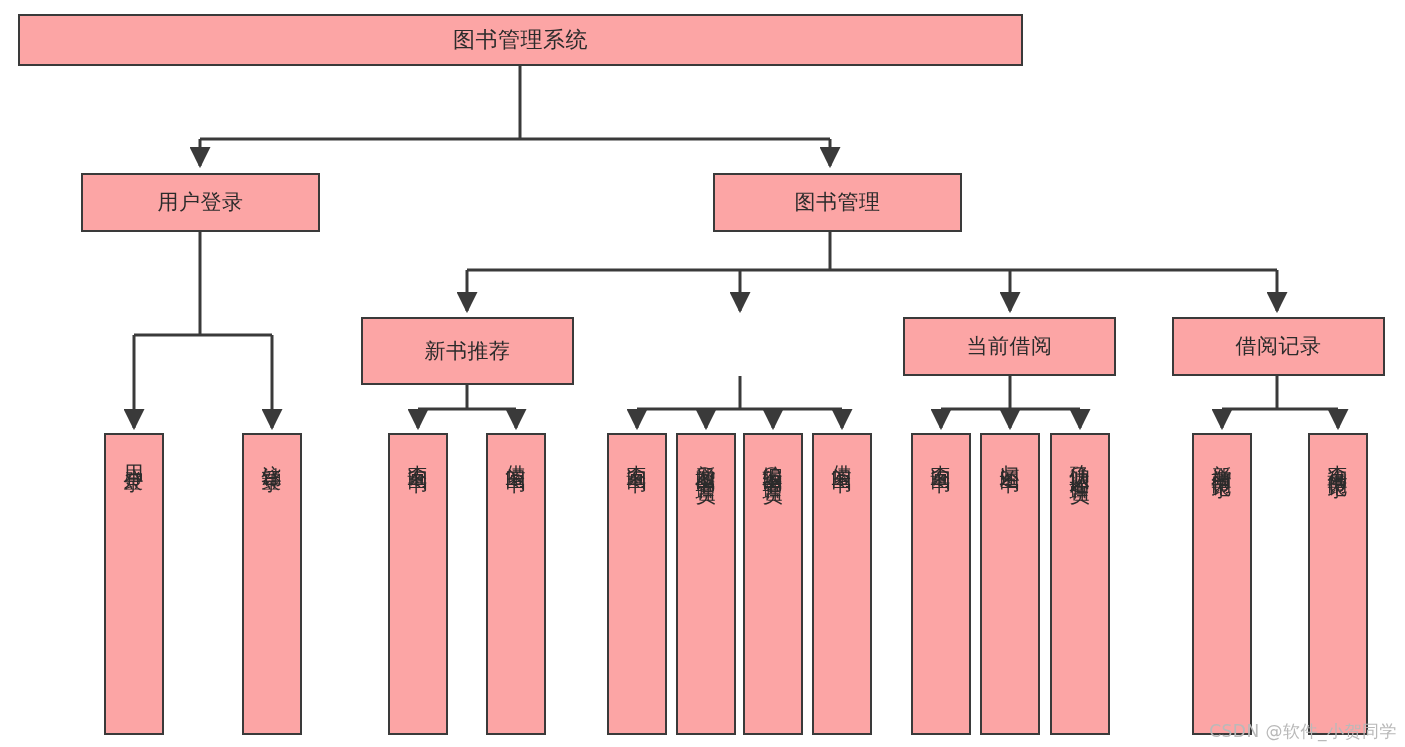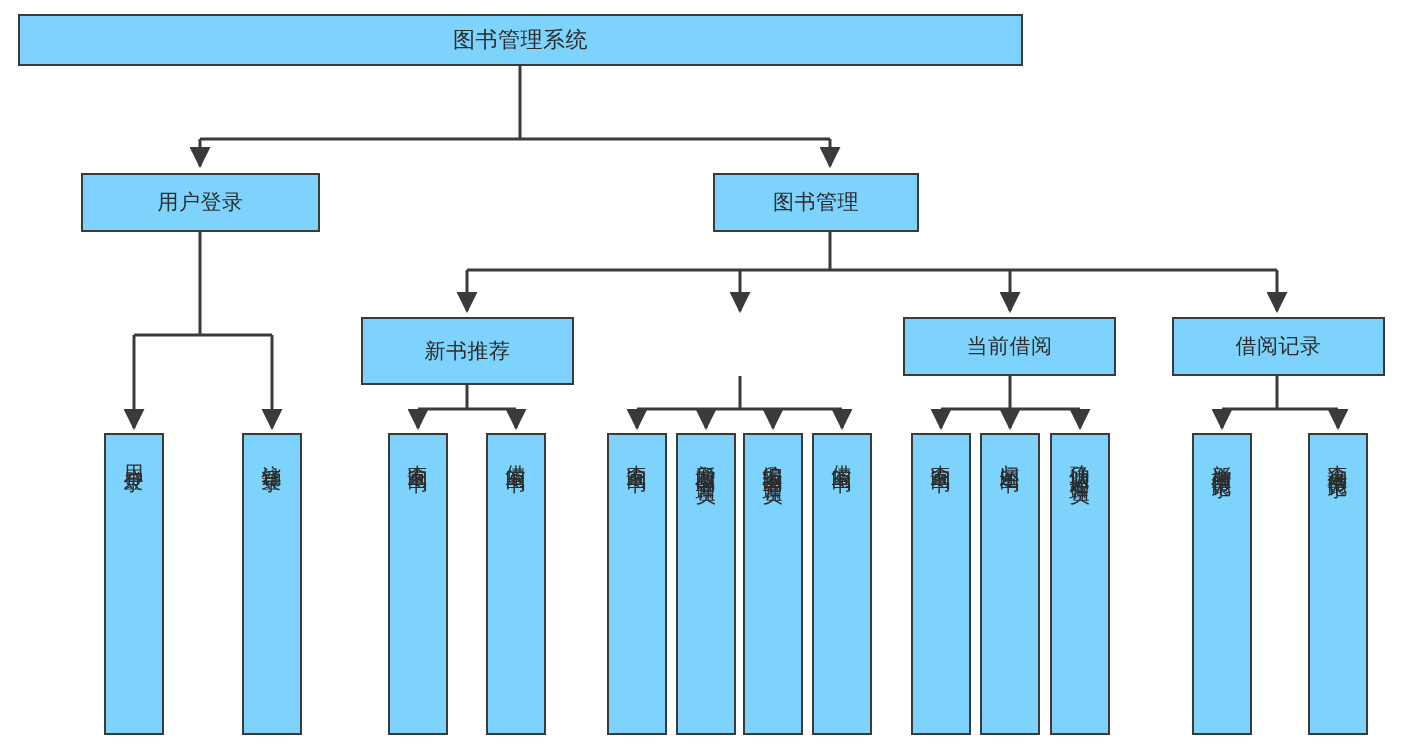--- a/index.html
+++ b/index.html
@@ -22,21 +22,21 @@
     position: absolute;
     left: 0;
     top: 0;
     width: 1405px;
     height: 747px;
     pointer-events: none;
   }
   .node {
     position: absolute;
     box-sizing: border-box;
-    background: #7dd3fc;
+    background: #fca5a5;
     border: 2px solid #3a3a3a;
     display: flex;
     align-items: center;
     justify-content: center;
     z-index: 2;
   }
   .node-label {
     color: #2b2b2b;
     line-height: 1.18;
     text-align: center;
@@ -129,21 +129,21 @@
     </g>
   </svg>
 
   <div class="node root horizontal" style="left:18px; top:14px; width:1005px; height:52px;">
     <span class="node-label">图书管理系统</span>
   </div>
 
   <div class="node horizontal" style="left:81px; top:173px; width:239px; height:59px;">
     <span class="node-label">用户登录</span>
   </div>
-  <div class="node horizontal" style="left:713px; top:173px; width:206px; height:59px;">
+  <div class="node horizontal" style="left:713px; top:173px; width:249px; height:59px;">
     <span class="node-label">图书管理</span>
   </div>
 
   <div class="node horizontal" style="left:361px; top:317px; width:213px; height:68px;">
     <span class="node-label">新书推荐</span>
   </div>
   <div class="node horizontal" style="left:1172px; top:317px; width:213px; height:59px;">
     <span class="node-label">借阅记录</span>
   </div>
   <div class="node horizontal" style="left:903px; top:317px; width:213px; height:59px;">
@@ -187,14 +187,15 @@
     <span class="node-label">确认归还（管理员）</span>
   </div>
 
   <div class="node vertical" style="left:1192px; top:433px; width:60px; height:302px;">
     <span class="node-label">新增借阅记录</span>
   </div>
   <div class="node vertical" style="left:1308px; top:433px; width:60px; height:302px;">
     <span class="node-label">查询借阅记录</span>
   </div>
 
+  <div id="watermark">CSDN @软件_小贺同学</div>
 
 </div>
 
 </body></html>

